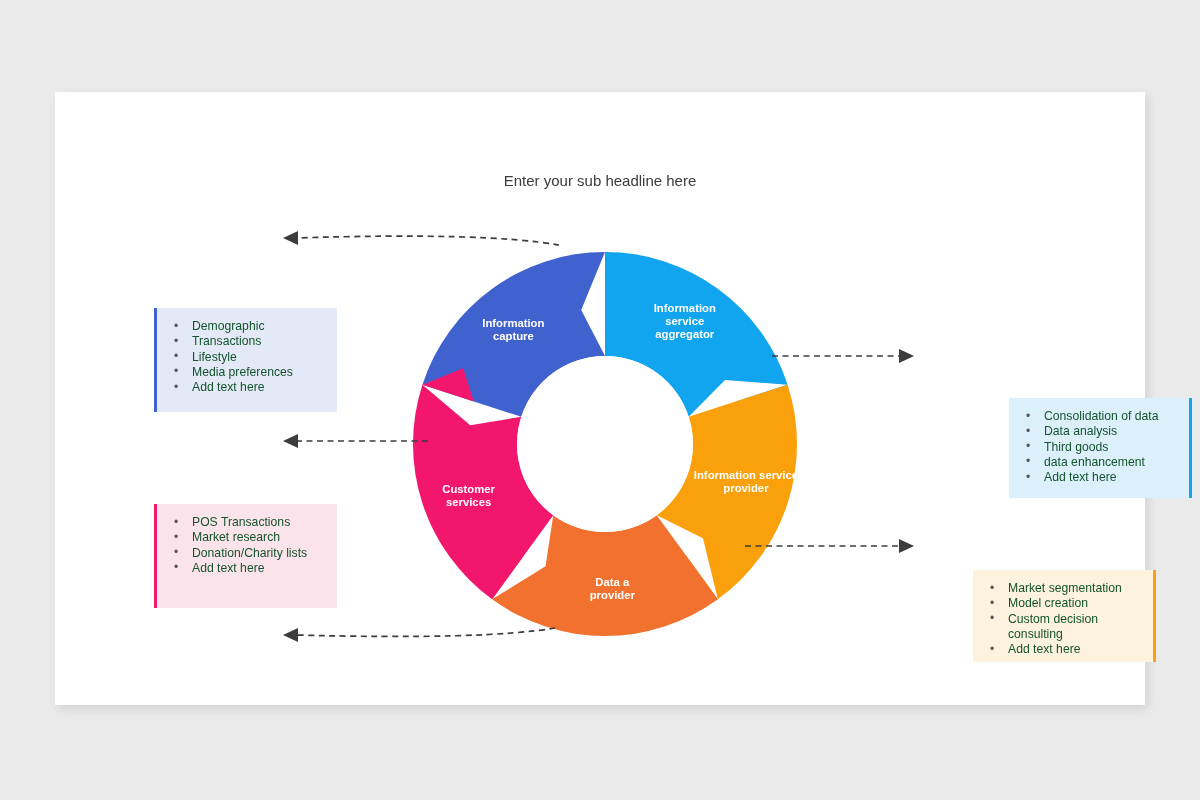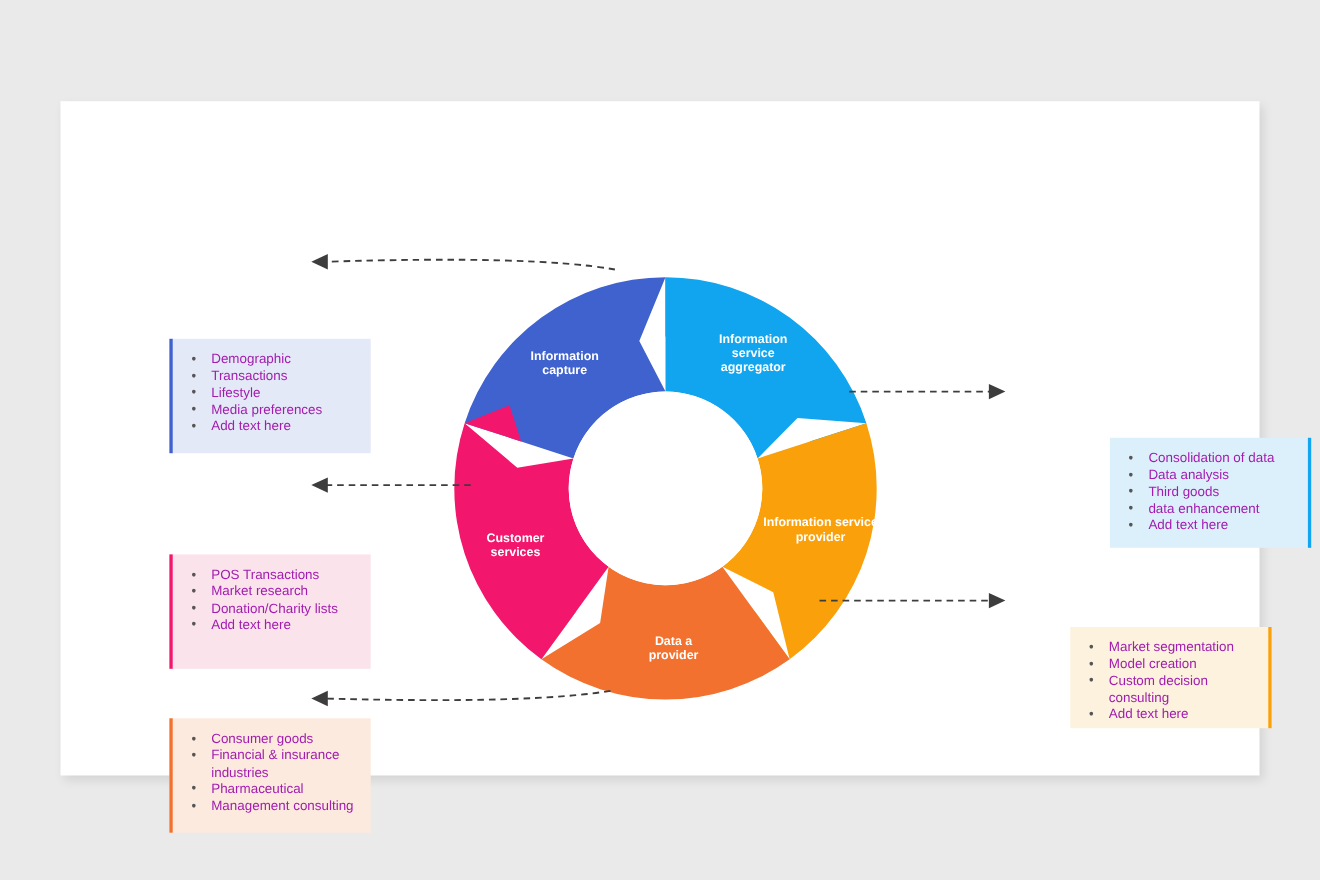--- a/index.html
+++ b/index.html
@@ -59,21 +59,21 @@
     padding: 11px 10px 11px 8px;
   }
 
   .callout ul { list-style: none; }
 
   .callout li {
     position: relative;
     padding-left: 27px;
     font-size: 12.2px;
     line-height: 15.3px;
-    color: #a21caf;
+    color: #14532d;
     white-space: nowrap;
   }
 
   .callout li::before {
     content: "•";
     position: absolute;
     left: 9px;
     top: -0.5px;
     font-size: 12px;
     color: #555;
@@ -140,48 +140,41 @@
     stroke-width: 1.7;
     stroke-dasharray: 6 4.5;
   }
   .conn-head { fill: #3d3d3d; }
 </style>
 </head>
 <body>
 
 <div id="slide">
 
+  <div id="page-subtitle">Enter your sub headline here</div>
 
   <div class="callout" id="callout-demographic" style="background: rgb(228, 233, 247); border-left: 3px solid rgb(63, 98, 207);">
     <ul>
       <li>Demographic</li>
       <li>Transactions</li>
       <li>Lifestyle</li>
       <li>Media preferences</li>
       <li>Add text here</li>
     </ul>
   </div>
 
   <div class="callout" id="callout-pos" style="background: rgb(251, 227, 236); border-left: 3px solid rgb(242, 23, 109);">
     <ul>
       <li>POS Transactions</li>
       <li>Market research</li>
       <li>Donation/Charity lists</li>
       <li>Add text here</li>
     </ul>
   </div>
 
-  <div class="callout" id="callout-consumer" style="background: rgb(253, 234, 222); border-left: 3px solid rgb(242, 113, 47);">
-    <ul>
-      <li>Consumer goods</li>
-      <li class="wrap" style="width:150px">Financial &amp; insurance industries</li>
-      <li>Pharmaceutical</li>
-      <li>Management consulting</li>
-    </ul>
-  </div>
 
   <div class="callout" id="callout-consolidation" style="background: rgb(220, 240, 251); border-right: 3px solid rgb(16, 165, 238); margin-left: 36px;">
     <ul>
       <li>Consolidation of data</li>
       <li>Data analysis</li>
       <li>Third goods</li>
       <li>data enhancement</li>
       <li>Add text here</li>
     </ul>
   </div>

